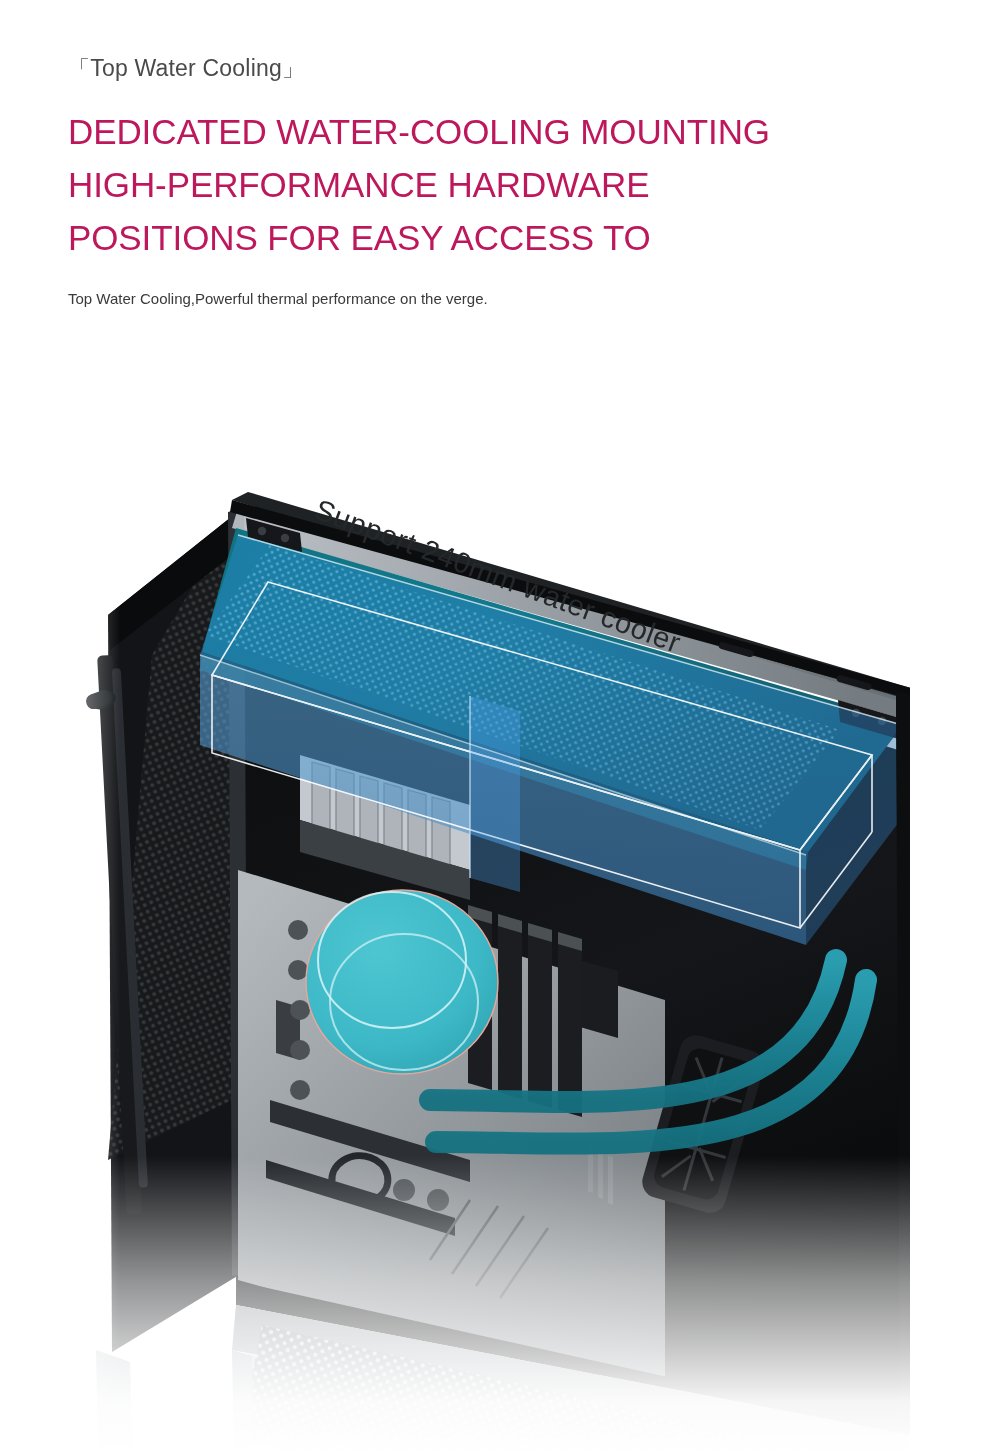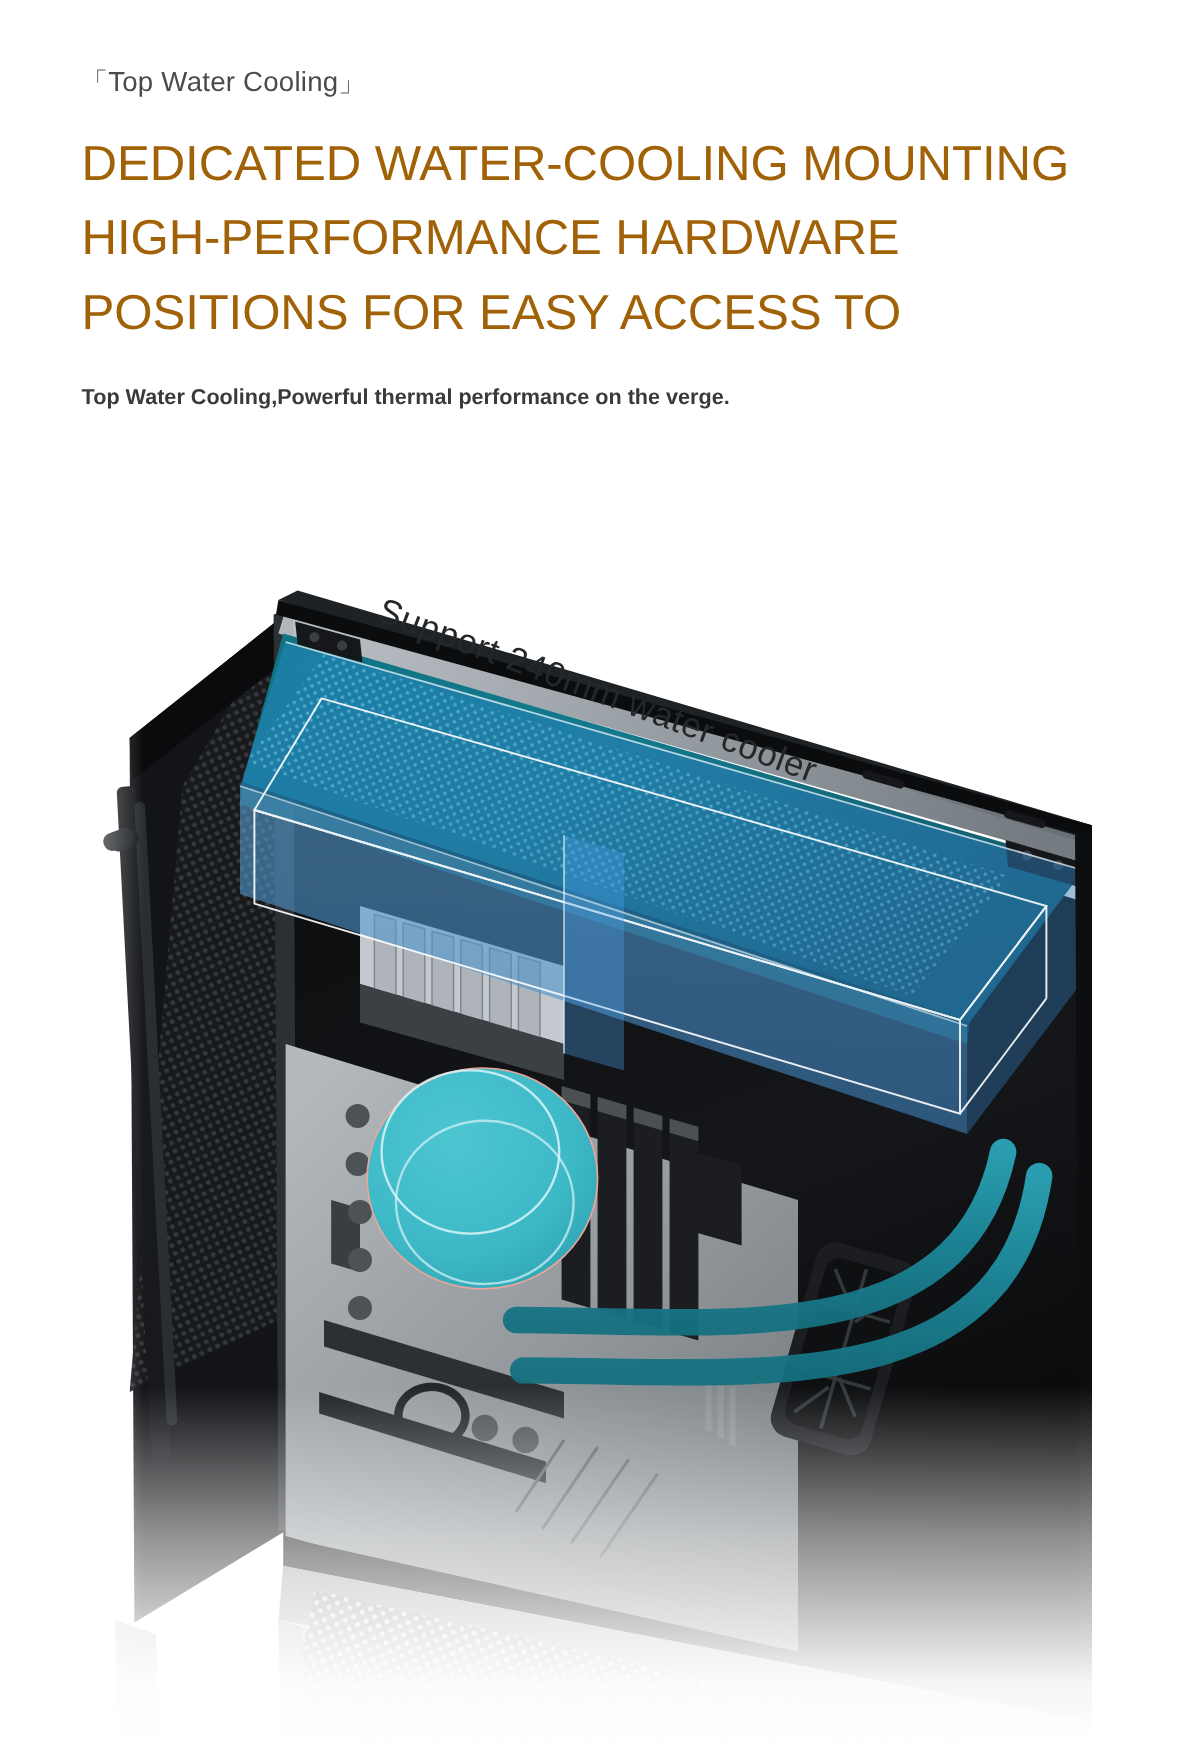--- a/index.html
+++ b/index.html
@@ -34,34 +34,34 @@
     color: #4a4a4a;
     line-height: 1.25;
     white-space: nowrap;
   }
   .eyebrow .brk {
     color: #5a5a5a;
     font-size: 22px;
   }
   .headline {
     margin-top: 22px;
-    font-size: 41px;
+    font-size: 35px;
     font-weight: 400;
-    color: #a16207;
+    color: #be185d;
     line-height: 1.52;
     letter-spacing: -0.1px;
   }
   .headline .hl {
     display: block;
     white-space: nowrap;
   }
   .subtitle {
     margin-top: 20px;
-    font-size: 18px;
-    font-weight: 700;
+    font-size: 15px;
+    font-weight: 400;
     color: #3a3a3a;
     line-height: 1.4;
     letter-spacing: 0px;
     white-space: nowrap;
   }
 
   
   .stage {
     position: absolute;
     left: 0;

